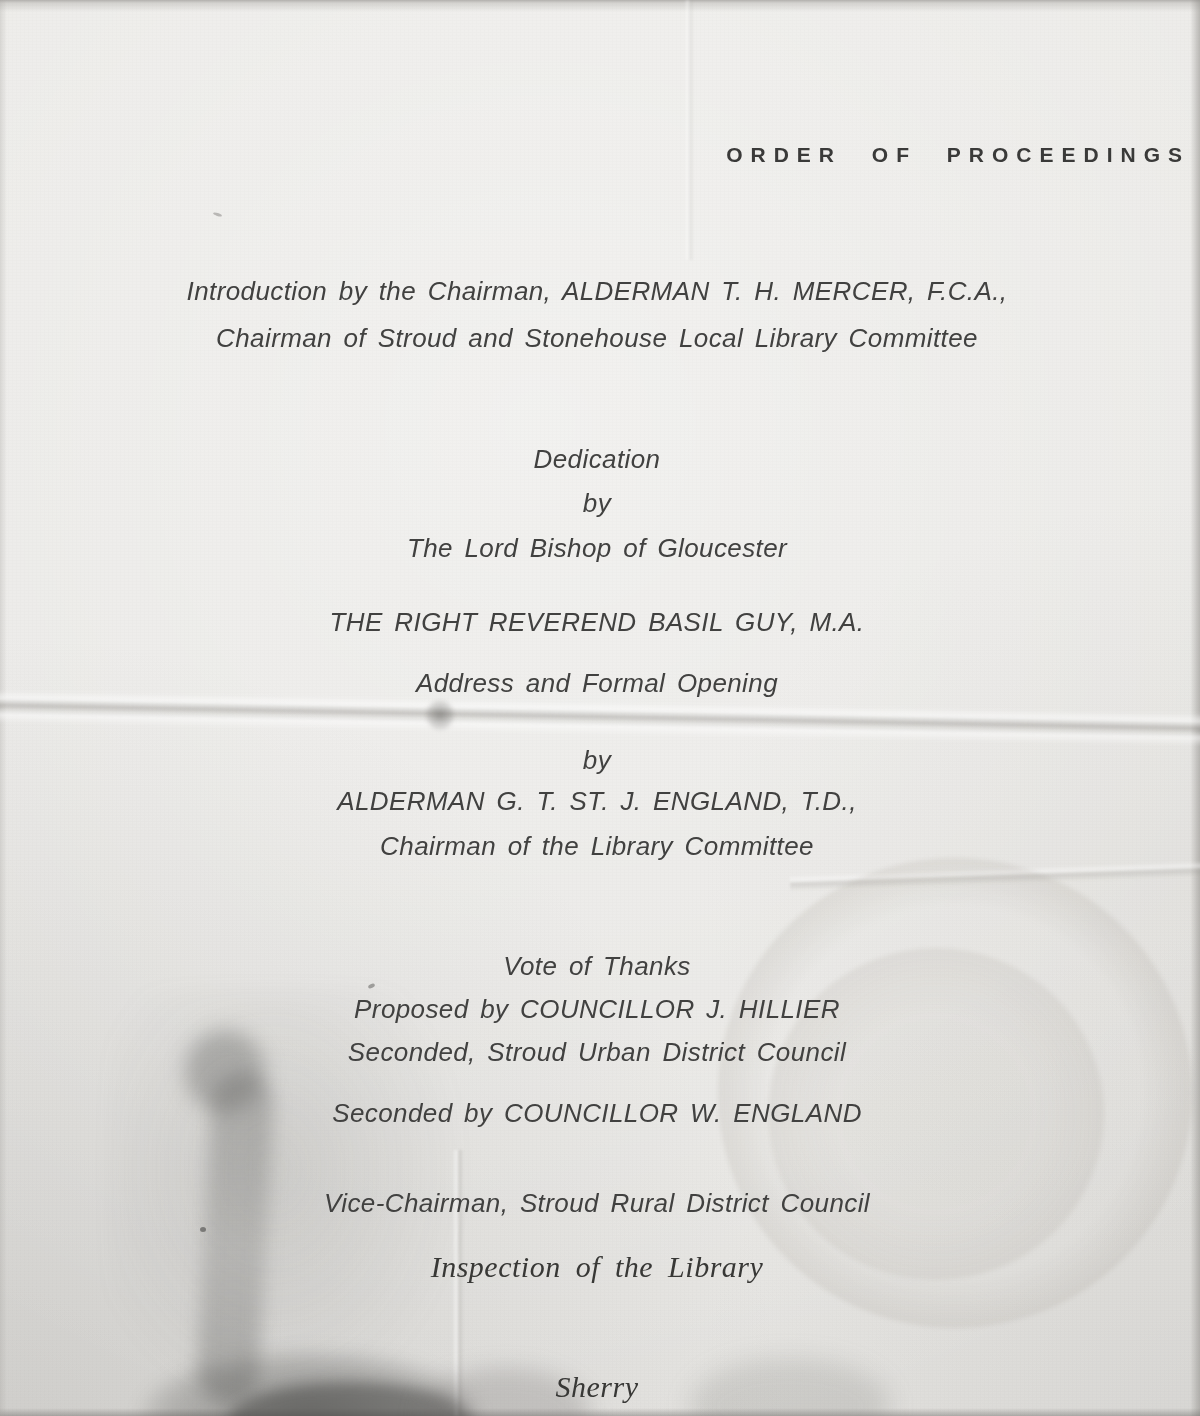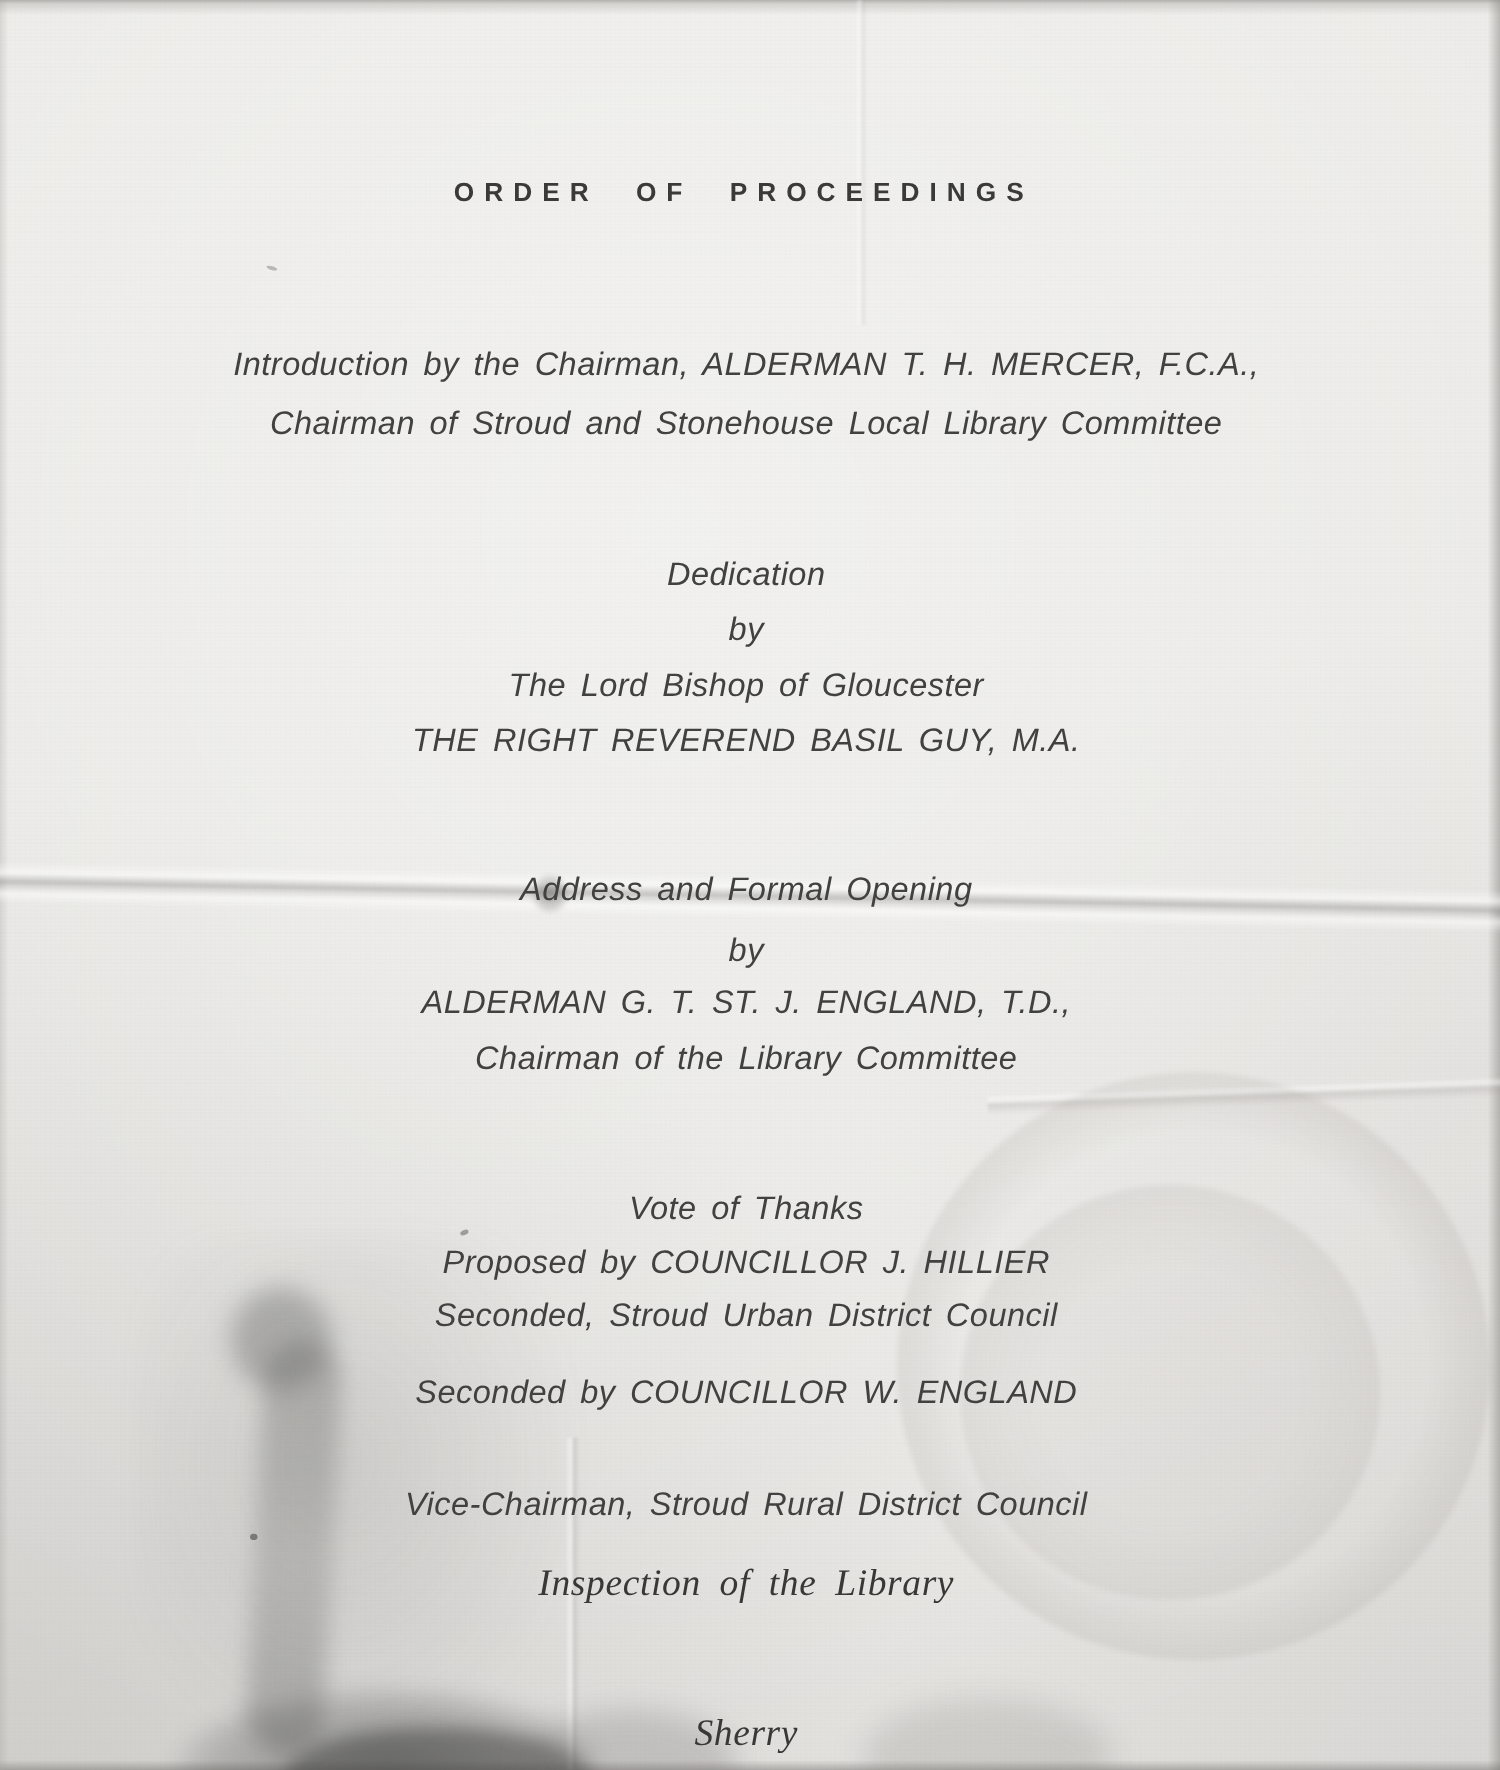--- a/index.html
+++ b/index.html
@@ -174,21 +174,21 @@
     font-size: 26px; line-height: 1;
     color: #414140;
     letter-spacing: 0.4px;
     word-spacing: 4px;
     white-space: nowrap;
     font-style: italic;
   }
   .title {
     position: absolute; left: 0; width: 1190px; top: 143px;
     margin: 0;
-    text-align: center;
+    text-align: right;
     font-size: 21px; font-weight: 700;
     letter-spacing: 8px; word-spacing: 16px;
     color: #3a3a39;
     white-space: nowrap;
   }
   .italic-serif {
     font-family: "Liberation Serif", serif;
     font-style: italic;
     font-size: 30px;
     color: #38383б;
@@ -232,23 +232,23 @@
   <main>
 
     <h1 class="title">ORDER OF PROCEEDINGS</h1>
 
     <p class="line" style="top:252px">Introduction by the Chairman, ALDERMAN T. H. MERCER, F.C.A.,</p>
     <p class="line" style="top:299px">Chairman of Stroud and Stonehouse Local Library Committee</p>
 
     <p class="line" style="top:420px">Dedication</p>
     <p class="line" style="top:464px">by</p>
     <p class="line" style="top:509px">The Lord Bishop of Gloucester</p>
-    <p class="line" style="top:553px">THE RIGHT REVEREND BASIL GUY, M.A.</p>
-
-    <p class="line" style="top:672px">Address and Formal Opening</p>
+    <p class="line" style="top:583px">THE RIGHT REVEREND BASIL GUY, M.A.</p>
+
+    <p class="line" style="top:644px">Address and Formal Opening</p>
     <p class="line" style="top:721px">by</p>
     <p class="line" style="top:762px">ALDERMAN G. T. ST. J. ENGLAND, T.D.,</p>
     <p class="line" style="top:807px">Chairman of the Library Committee</p>
 
     <p class="line" style="top:927px">Vote of Thanks</p>
     <p class="line" style="top:970px">Proposed by COUNCILLOR J. HILLIER</p>
     <p class="line" style="top:1013px">Seconded, Stroud Urban District Council</p>
     <p class="line" style="top:1074px">Seconded by COUNCILLOR W. ENGLAND</p>
     <p class="line" style="top:1164px">Vice-Chairman, Stroud Rural District Council</p>
 

